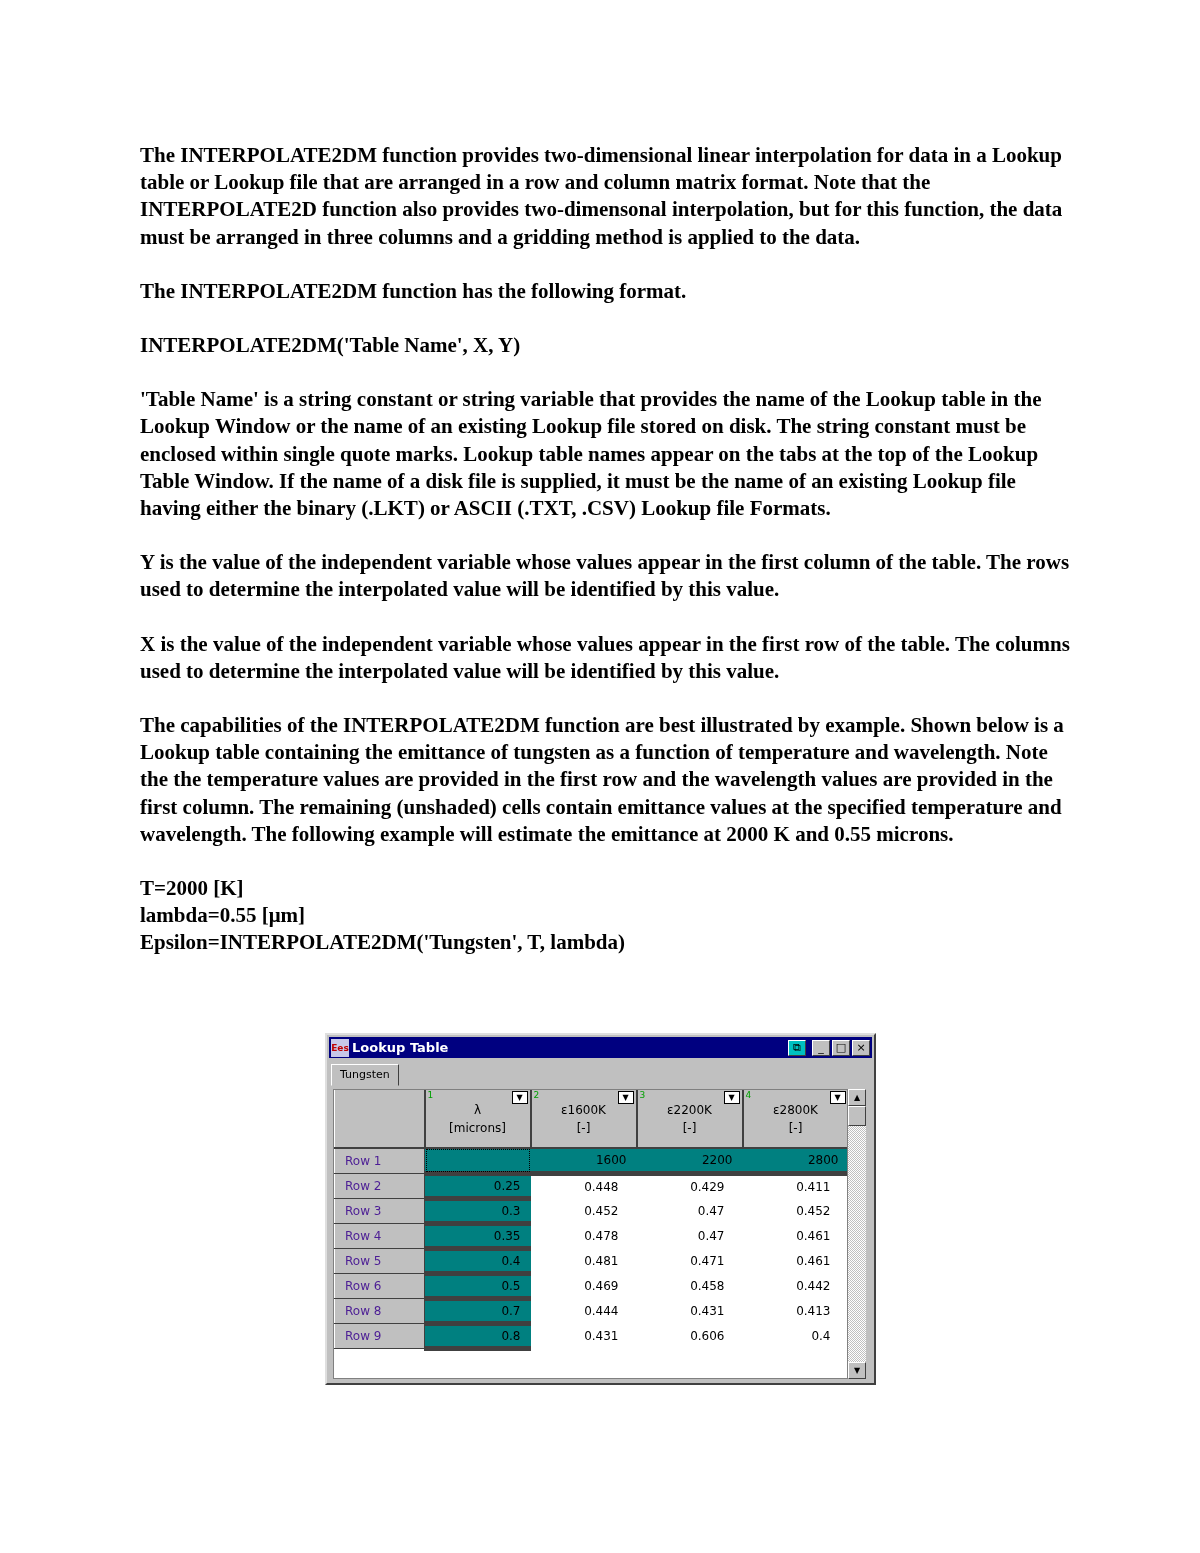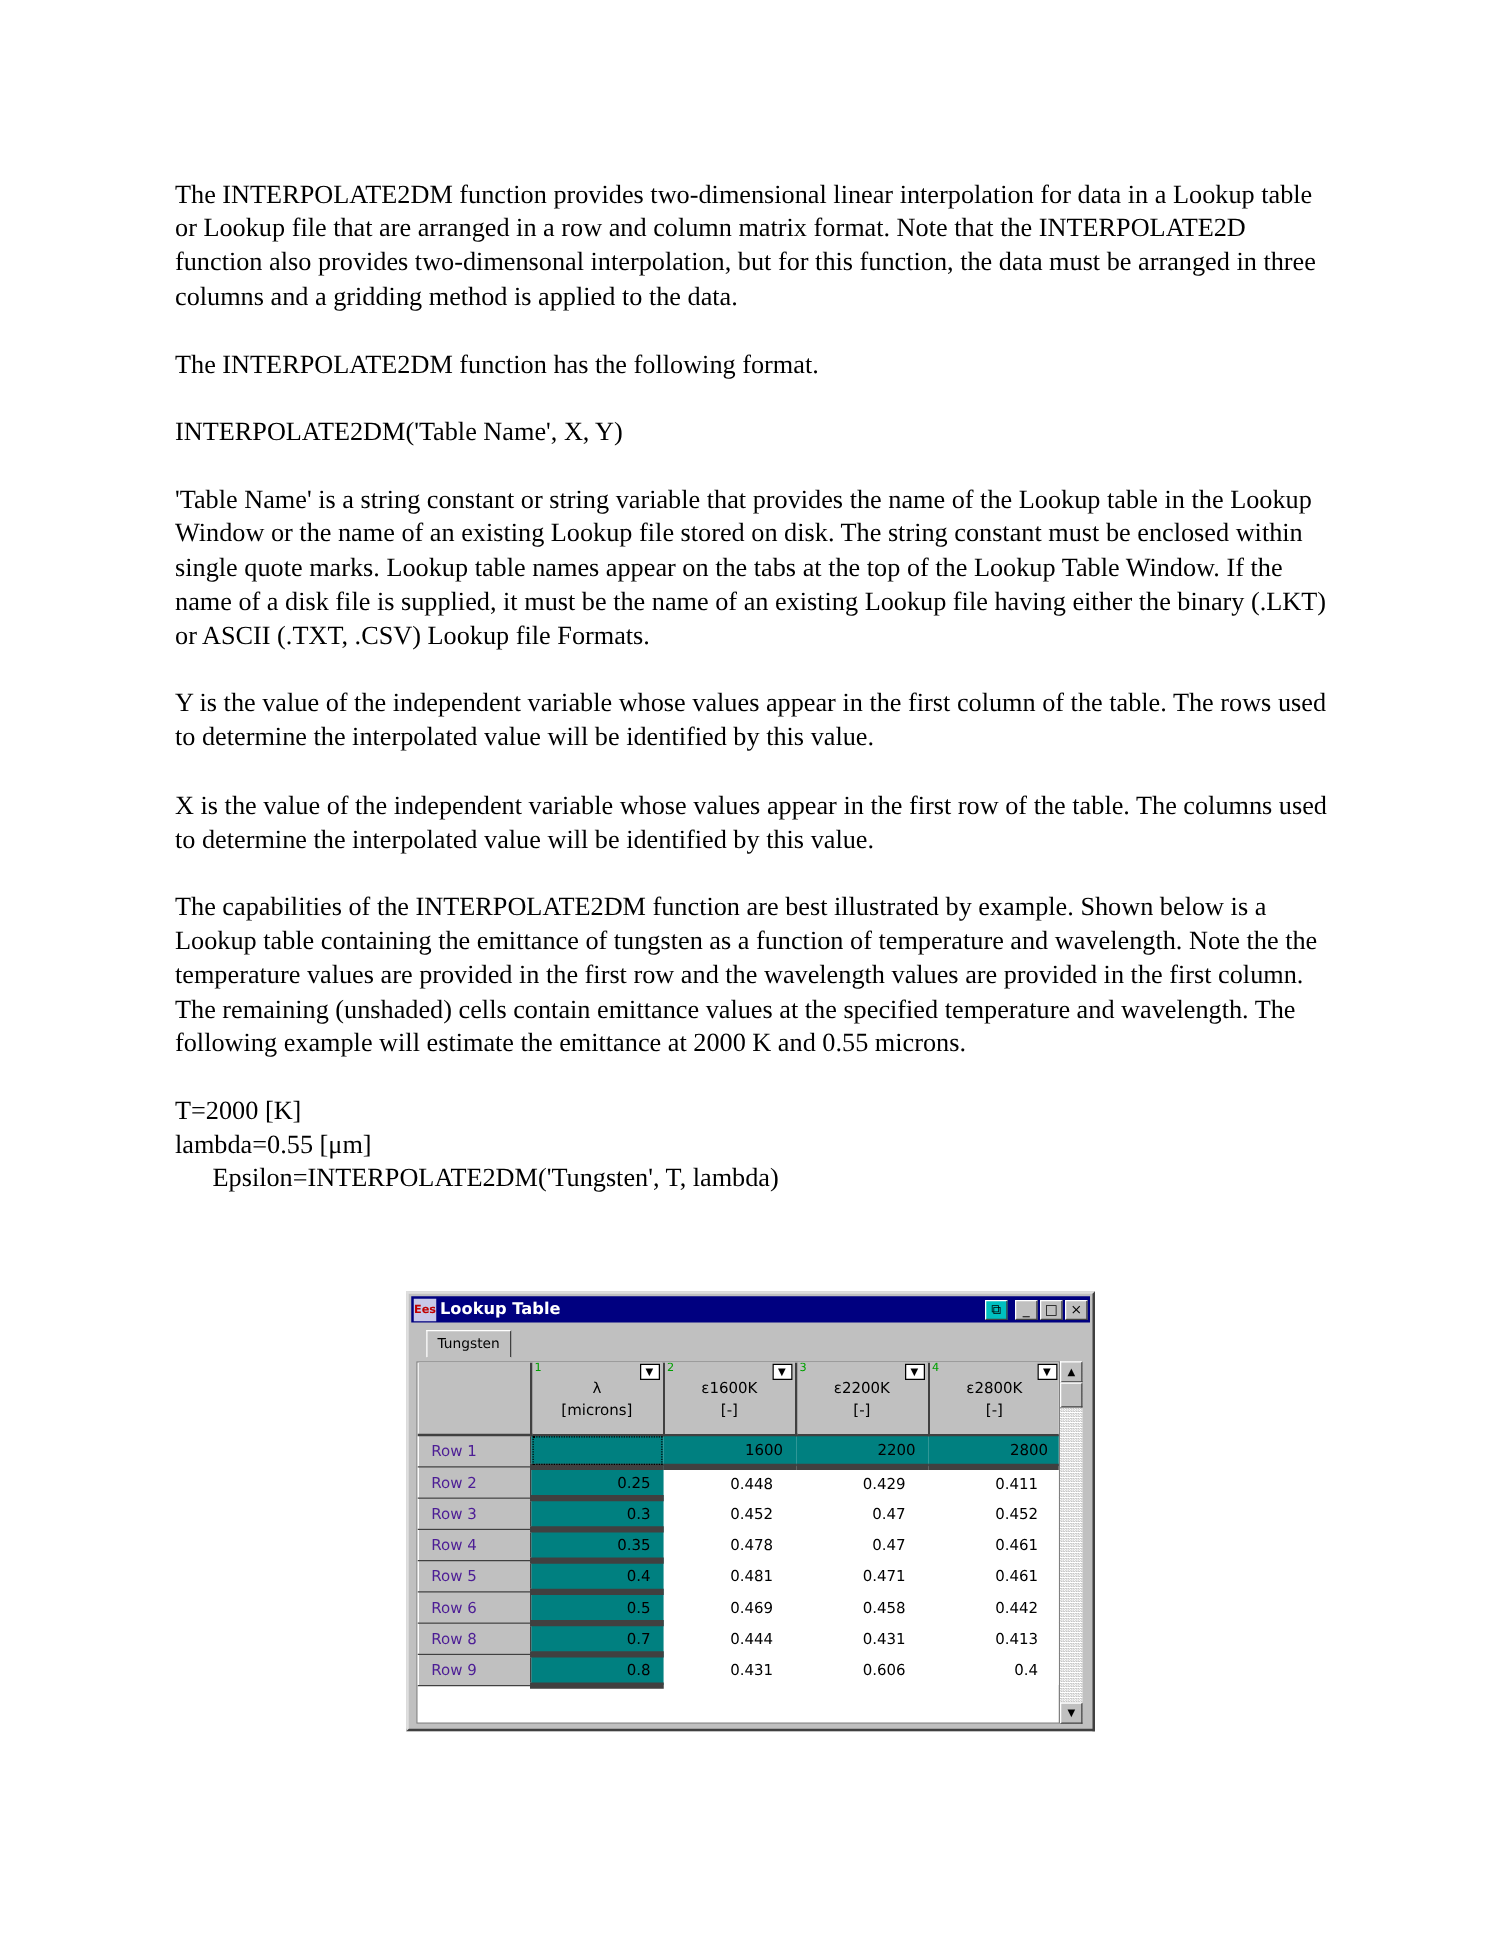--- a/index.html
+++ b/index.html
@@ -2,23 +2,23 @@
 <html><head>
 <meta charset="utf-8">
 <style>
   html, body { margin: 0; padding: 0; background: #ffffff; }
   body { width: 1200px; height: 1553px; position: relative; overflow: hidden; }
   .page {
     position: absolute; left: 140px; top: 142px; width: 930px;
     font-family: "Liberation Serif", "DejaVu Serif", serif;
     font-size: 21px; line-height: 27.2px; color: #000;
   }
-  .page p { margin: 0 0 27px 0; }
+  .page p { margin: 0 0 27px 0; font-weight: bold; }
   .page p.code { margin: 0; }
-  .page p.code-last { margin-bottom: 0; margin-left: 30px; }
+  .page p.code-last { margin-bottom: 0; }
 
   
   .win {
     position: absolute; left: 325px; top: 1033px; width: 551px; height: 352px;
     background: #c0c0c0; box-sizing: border-box;
     border: 2px solid; border-color: #dfdfdf #404040 #404040 #dfdfdf;
     font-family: "DejaVu Sans", "Liberation Sans", sans-serif;
   }
   .titlebar {
     position: absolute; left: 2px; top: 2px; right: 2px; height: 21px;
@@ -28,21 +28,21 @@
     width: 18px; height: 18px; background: #c8c8e8; margin-left: 2px;
     font-size: 9px; color: #c00000; line-height: 18px; text-align: center; font-weight: bold;
   }
   .title-text { color: #fff; font-weight: bold; font-size: 13px; margin-left: 3px; flex: 1; }
   .tb-btn {
     width: 18px; height: 16px; background: #c0c0c0; box-sizing: border-box;
     border: 1px solid; border-color: #fff #404040 #404040 #fff;
     font-size: 11px; line-height: 14px; text-align: center; color: #000; margin-right: 2px;
   }
   .tb-btn.special { background: #00c0c0; margin-right: 6px; }
-  .tabstrip { position: absolute; left: 14px; top: 28px; height: 24px; }
+  .tabstrip { position: absolute; left: 4px; top: 28px; height: 24px; }
   .tab {
     display: inline-block; height: 22px; padding: 0 8px; box-sizing: border-box;
     border: 1px solid; border-color: #fff #404040 #c0c0c0 #fff;
     font-size: 11px; line-height: 20px; color: #000; background: #c0c0c0;
   }
   .grid {
     position: absolute; left: 6px; top: 54px; width: 515px; height: 290px;
     border: 1px solid #808080; box-sizing: border-box; background: #fff; overflow: hidden;
   }
   table { border-collapse: collapse; table-layout: fixed; width: 514px; font-size: 12px; }

